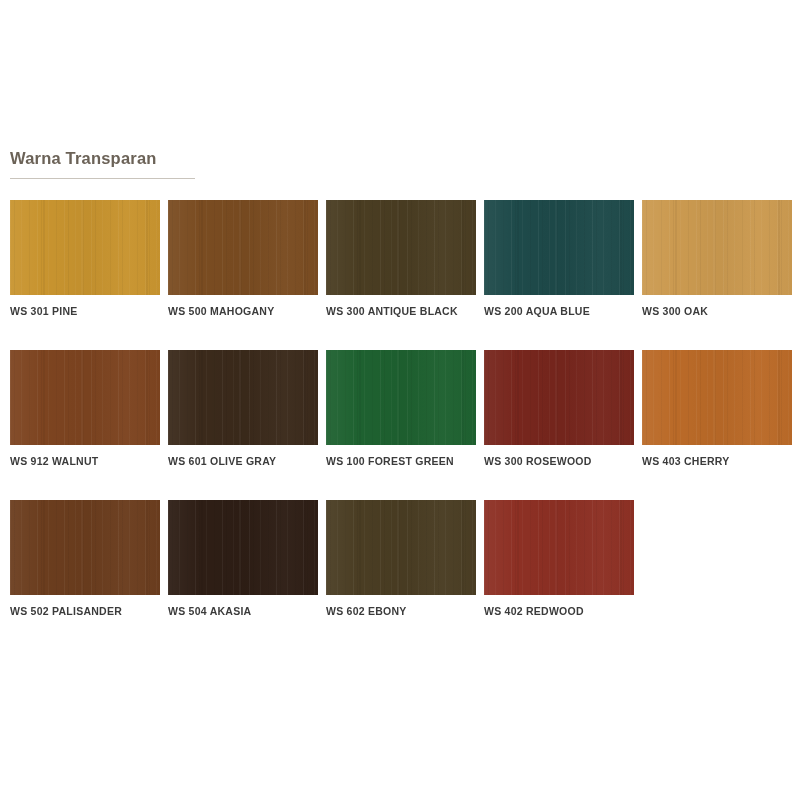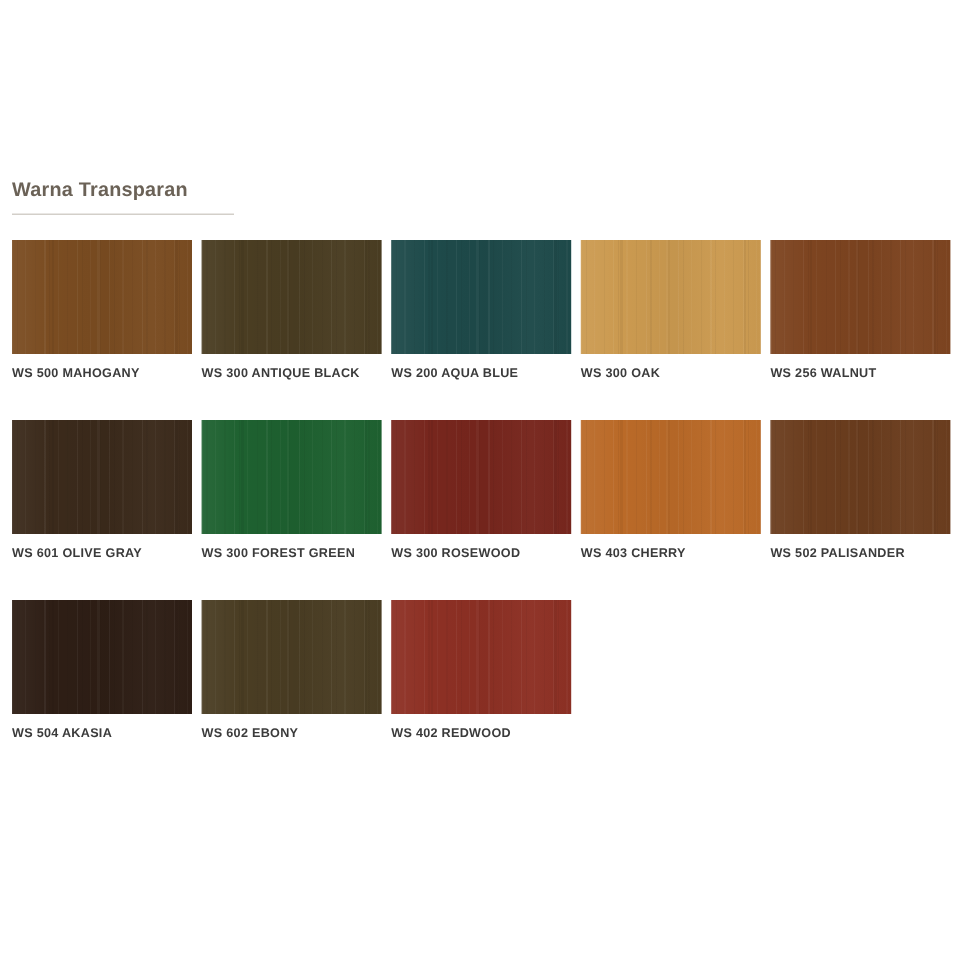--- a/index.html
+++ b/index.html
@@ -143,20 +143,27 @@
 
 <div class="page">
 
   <div class="heading-block">
     <div class="heading-title" style="color: rgb(107, 98, 87);">Warna Transparan</div>
     <div class="heading-rule" style="background: rgb(201, 196, 188);"></div>
   </div>
 
   <div class="swatch-grid">
       <div class="swatch-cell">
+        <div class="swatch-chip" style="background-color: rgb(200, 148, 47);">
+          <div class="grain"></div>
+          <div class="sheen"></div>
+        </div>
+        <div class="swatch-label" style="color: rgb(59, 59, 59);">WS 301 PINE</div>
+      </div>
+      <div class="swatch-cell">
         <div class="swatch-chip" style="background-color: rgb(122, 76, 33);">
           <div class="grain"></div>
           <div class="sheen"></div>
         </div>
         <div class="swatch-label" style="color: rgb(59, 59, 59);">WS 500 MAHOGANY</div>
       </div>
       <div class="swatch-cell">
         <div class="swatch-chip" style="background-color: rgb(74, 61, 34);">
           <div class="grain"></div>
           <div class="sheen"></div>
@@ -175,35 +182,35 @@
           <div class="grain"></div>
           <div class="sheen"></div>
         </div>
         <div class="swatch-label" style="color: rgb(59, 59, 59);">WS 300 OAK</div>
       </div>
       <div class="swatch-cell">
         <div class="swatch-chip" style="background-color: rgb(125, 68, 32);">
           <div class="grain"></div>
           <div class="sheen"></div>
         </div>
-        <div class="swatch-label" style="color: rgb(59, 59, 59);">WS 256 WALNUT</div>
+        <div class="swatch-label" style="color: rgb(59, 59, 59);">WS 912 WALNUT</div>
       </div>
       <div class="swatch-cell">
         <div class="swatch-chip" style="background-color: rgb(59, 42, 27);">
           <div class="grain"></div>
           <div class="sheen"></div>
         </div>
         <div class="swatch-label" style="color: rgb(59, 59, 59);">WS 601 OLIVE GRAY</div>
       </div>
       <div class="swatch-cell">
         <div class="swatch-chip" style="background-color: rgb(30, 97, 48);">
           <div class="grain"></div>
           <div class="sheen"></div>
         </div>
-        <div class="swatch-label" style="color: rgb(59, 59, 59);">WS 300 FOREST GREEN</div>
+        <div class="swatch-label" style="color: rgb(59, 59, 59);">WS 100 FOREST GREEN</div>
       </div>
       <div class="swatch-cell">
         <div class="swatch-chip" style="background-color: rgb(119, 38, 29);">
           <div class="grain"></div>
           <div class="sheen"></div>
         </div>
         <div class="swatch-label" style="color: rgb(59, 59, 59);">WS 300 ROSEWOOD</div>
       </div>
       <div class="swatch-cell">
         <div class="swatch-chip" style="background-color: rgb(186, 106, 40);">

